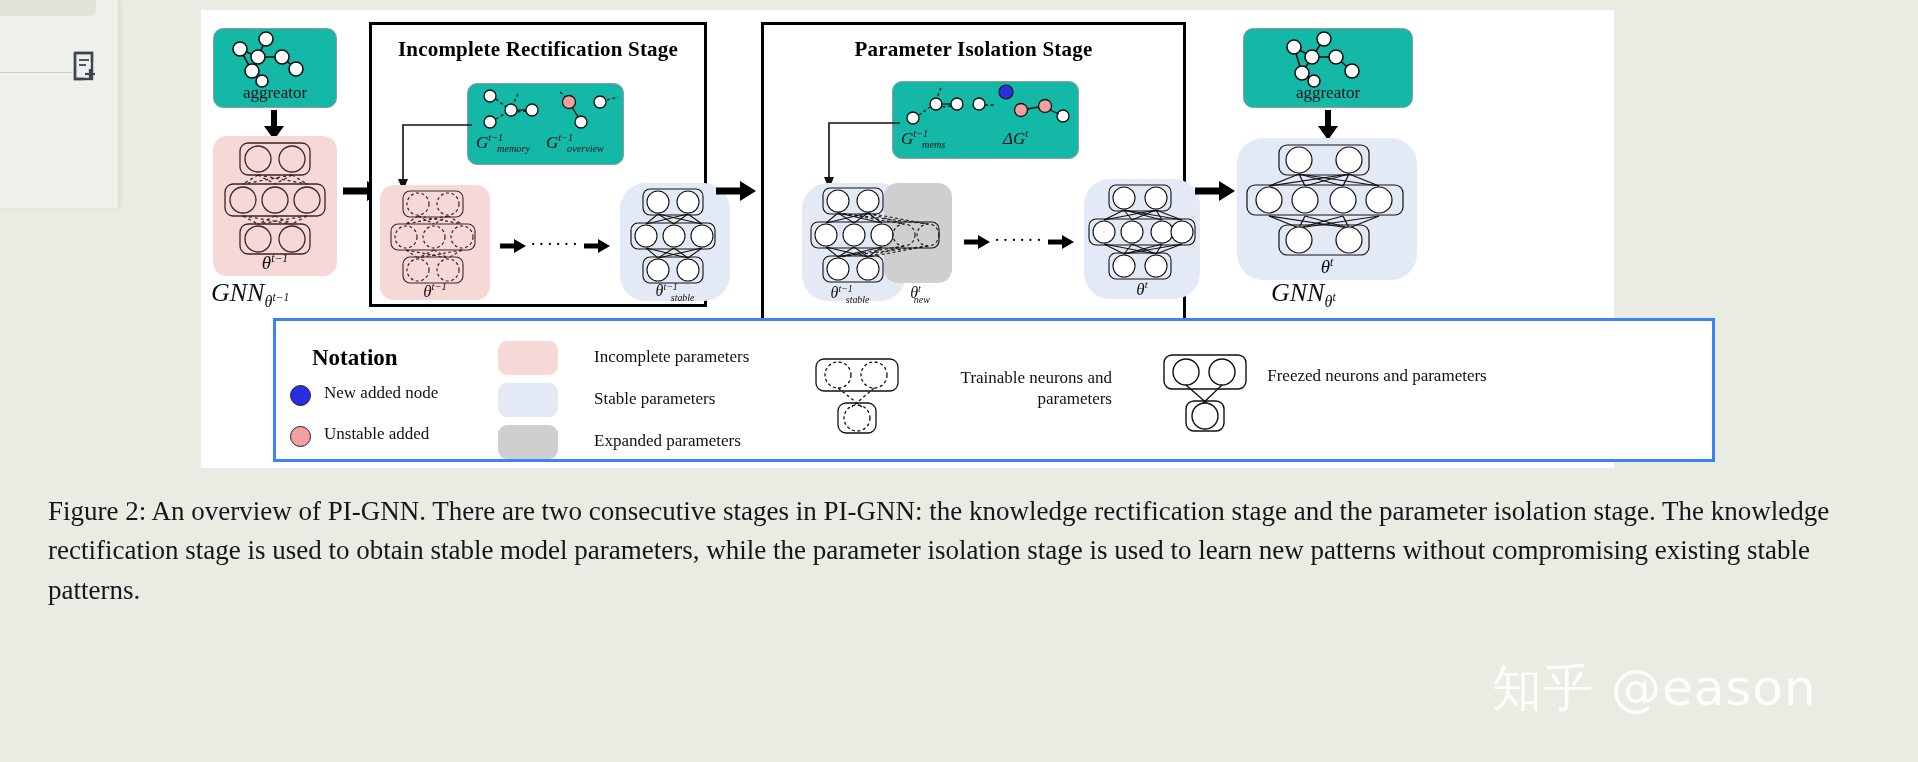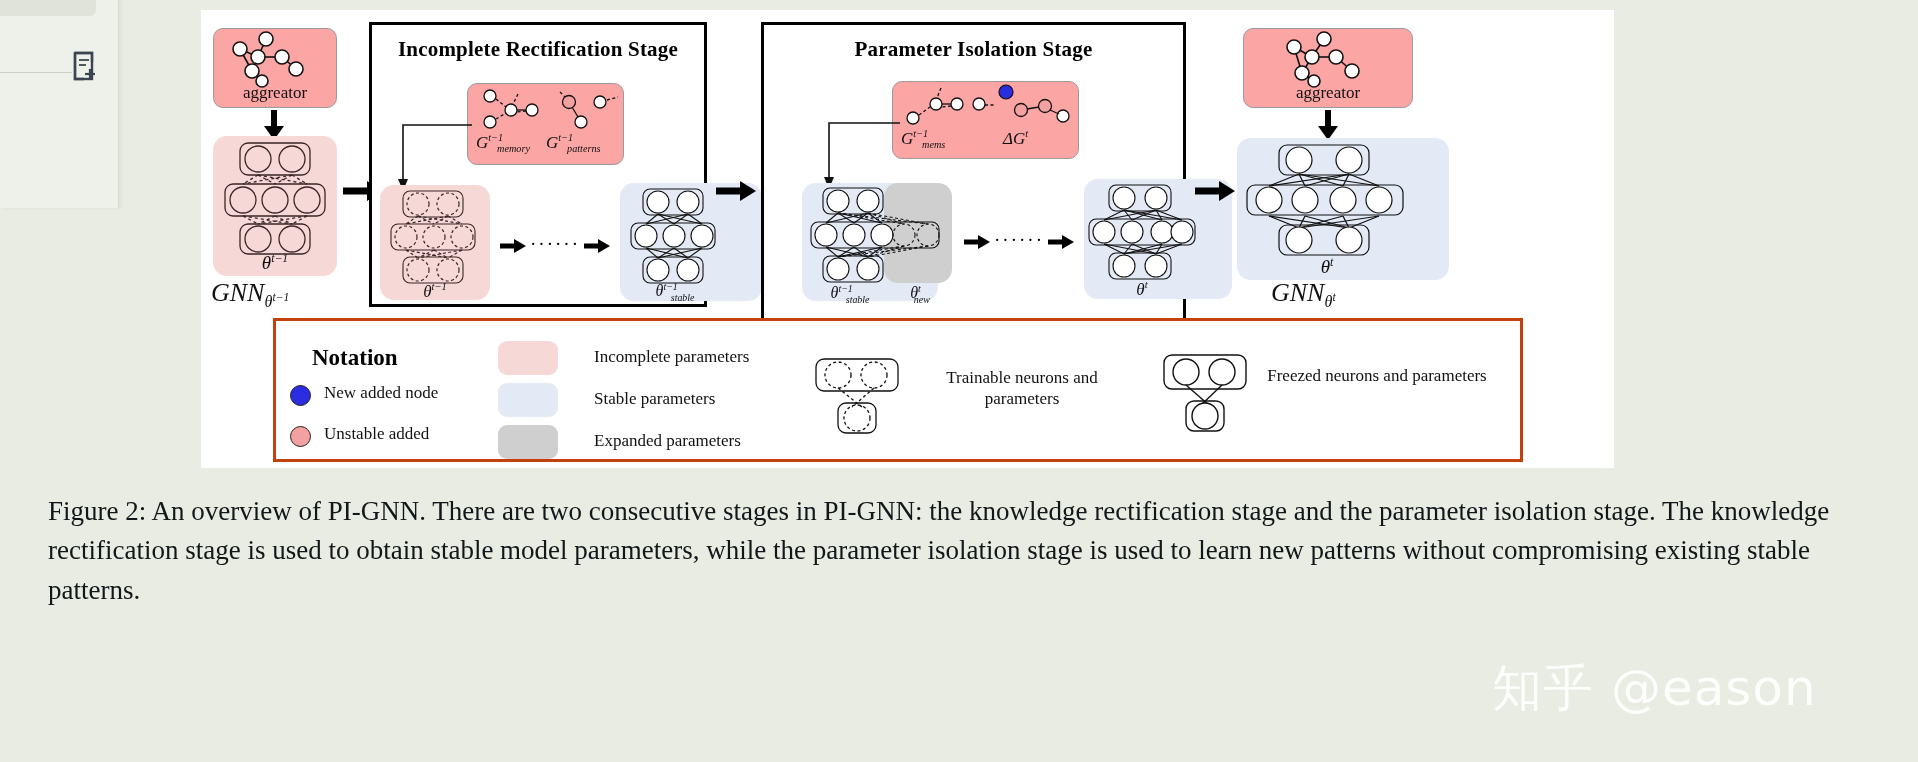--- a/index.html
+++ b/index.html
@@ -37,43 +37,43 @@
   .stage-box{
     position:absolute;border:3px solid #000;background:#fff;box-sizing:border-box;
   }
   .stage-title{
     position:absolute;width:100%;text-align:center;top:12px;
     font-weight:bold;font-size:21px;letter-spacing:.2px;color:#000;
   }
 
   
   .param-pink{background:#f6d9d6;border-radius:14px;position:absolute;}
-  .param-blue{background:#e3e9f5;border-radius:14px;position:absolute;padding-left:32px;}
+  .param-blue{background:#e3e9f5;border-radius:26px;position:absolute;}
   .param-gray{background:#cfcfcf;border-radius:14px;position:absolute;}
 
   .white-card{
-    position:absolute;background:#fca5a5;border:1.4px solid #9a9a9a;border-radius:10px;
+    position:absolute;background:#14b8a6;border:1.4px solid #9a9a9a;border-radius:10px;
   }
 
   .cap{
     position:absolute;text-align:center;font-size:17px;color:#111;
   }
   .mlabel{
     position:absolute;font-family:"Liberation Serif",serif;font-style:italic;
     color:#111;white-space:nowrap;
   }
   .mlabel sub,.mlabel sup{font-size:.62em;font-style:italic;}
 
   
   .fat-arrow{position:absolute;}
 
   
   #legend{
-    position:absolute;left:72px;top:308px;width:1250px;height:144px;
-    border:3px solid #c2410c;background:#fff;box-sizing:border-box;
+    position:absolute;left:72px;top:308px;width:1442px;height:144px;
+    border:3px solid #3b82f6;background:#fff;box-sizing:border-box;
   }
   .lg-title{position:absolute;font-weight:bold;font-size:23px;color:#000;}
   .lg-text{position:absolute;font-size:17px;color:#111;white-space:nowrap;}
   .lg-dot{position:absolute;border-radius:50%;border:1.4px solid #222;}
   .lg-swatch{position:absolute;border-radius:9px;}
 
   
   #caption{
     position:absolute;left:48px;top:492px;width:1840px;
     font-size:27px;font-weight:normal;line-height:1.46;color:#12171a;
@@ -212,21 +212,21 @@
           <g stroke-dasharray="3,2.5">
             <line x1="92" y1="8" x2="97" y2="13"></line>
             <line x1="139" y1="16" x2="150" y2="13"></line>
           </g>
         </g>
       </svg>
       <div class="mlabel" style="left:8px;top:48px;font-size:17px;">
         <span>G</span><sup style="font-size:.6em;">t−1</sup><sub style="font-size:.6em;margin-left:-6px;">memory</sub>
       </div>
       <div class="mlabel" style="left:78px;top:48px;font-size:17px;">
-        <span>G</span><sup style="font-size:.6em;">t−1</sup><sub style="font-size:.6em;margin-left:-6px;">patterns</sub>
+        <span>G</span><sup style="font-size:.6em;">t−1</sup><sub style="font-size:.6em;margin-left:-6px;">overview</sub>
       </div>
     </div>
 
     <svg style="position:absolute;left:28px;top:98px;" width="74" height="72">
       <path d="M72 2 H3 V58" fill="none" stroke="#111" stroke-width="1.6"></path>
       <polygon points="-2,56 8,56 3,68" fill="#111"></polygon>
     </svg>
 
     <div class="param-pink" style="left:8px;top:160px;width:110px;height:115px;">
       <svg width="110" height="98" viewBox="0 0 110 98" style="position:absolute;left:0;top:3px;">
@@ -546,21 +546,21 @@
         <rect x="26" y="46" width="38" height="30" rx="8"></rect>
       </g>
       <g stroke="#111" fill="none" stroke-width="1.3" stroke-dasharray="3,2.6">
         <circle cx="26" cy="18" r="13"></circle>
           <circle cx="62" cy="18" r="13"></circle>
         <circle cx="45" cy="61" r="13"></circle>
         <line x1="26" y1="31" x2="50" y2="50"></line>
         <line x1="62" y1="31" x2="40" y2="50"></line>
       </g>
     </svg>
-    <div class="lg-text" style="left:640px;top:46px;text-align:center;width:212px;white-space:normal;line-height:1.25;">Trainable neurons and parameters</div>
+    <div class="lg-text" style="left:624px;top:46px;text-align:right;width:212px;white-space:normal;line-height:1.25;">Trainable neurons and parameters</div>
 
     <svg style="position:absolute;left:884px;top:32px;" width="90" height="80" viewBox="0 0 90 80">
       <g stroke="#111" fill="none" stroke-width="1.4">
         <rect x="4" y="2" width="82" height="34" rx="8"></rect>
         <rect x="26" y="48" width="38" height="30" rx="8"></rect>
         <circle cx="26" cy="19" r="13" fill="#fff"></circle>
           <circle cx="62" cy="19" r="13" fill="#fff"></circle>
         <line x1="26" y1="32" x2="50" y2="53"></line>
         <line x1="62" y1="32" x2="40" y2="53"></line>
         <circle cx="45" cy="63" r="13" fill="#fff"></circle>

